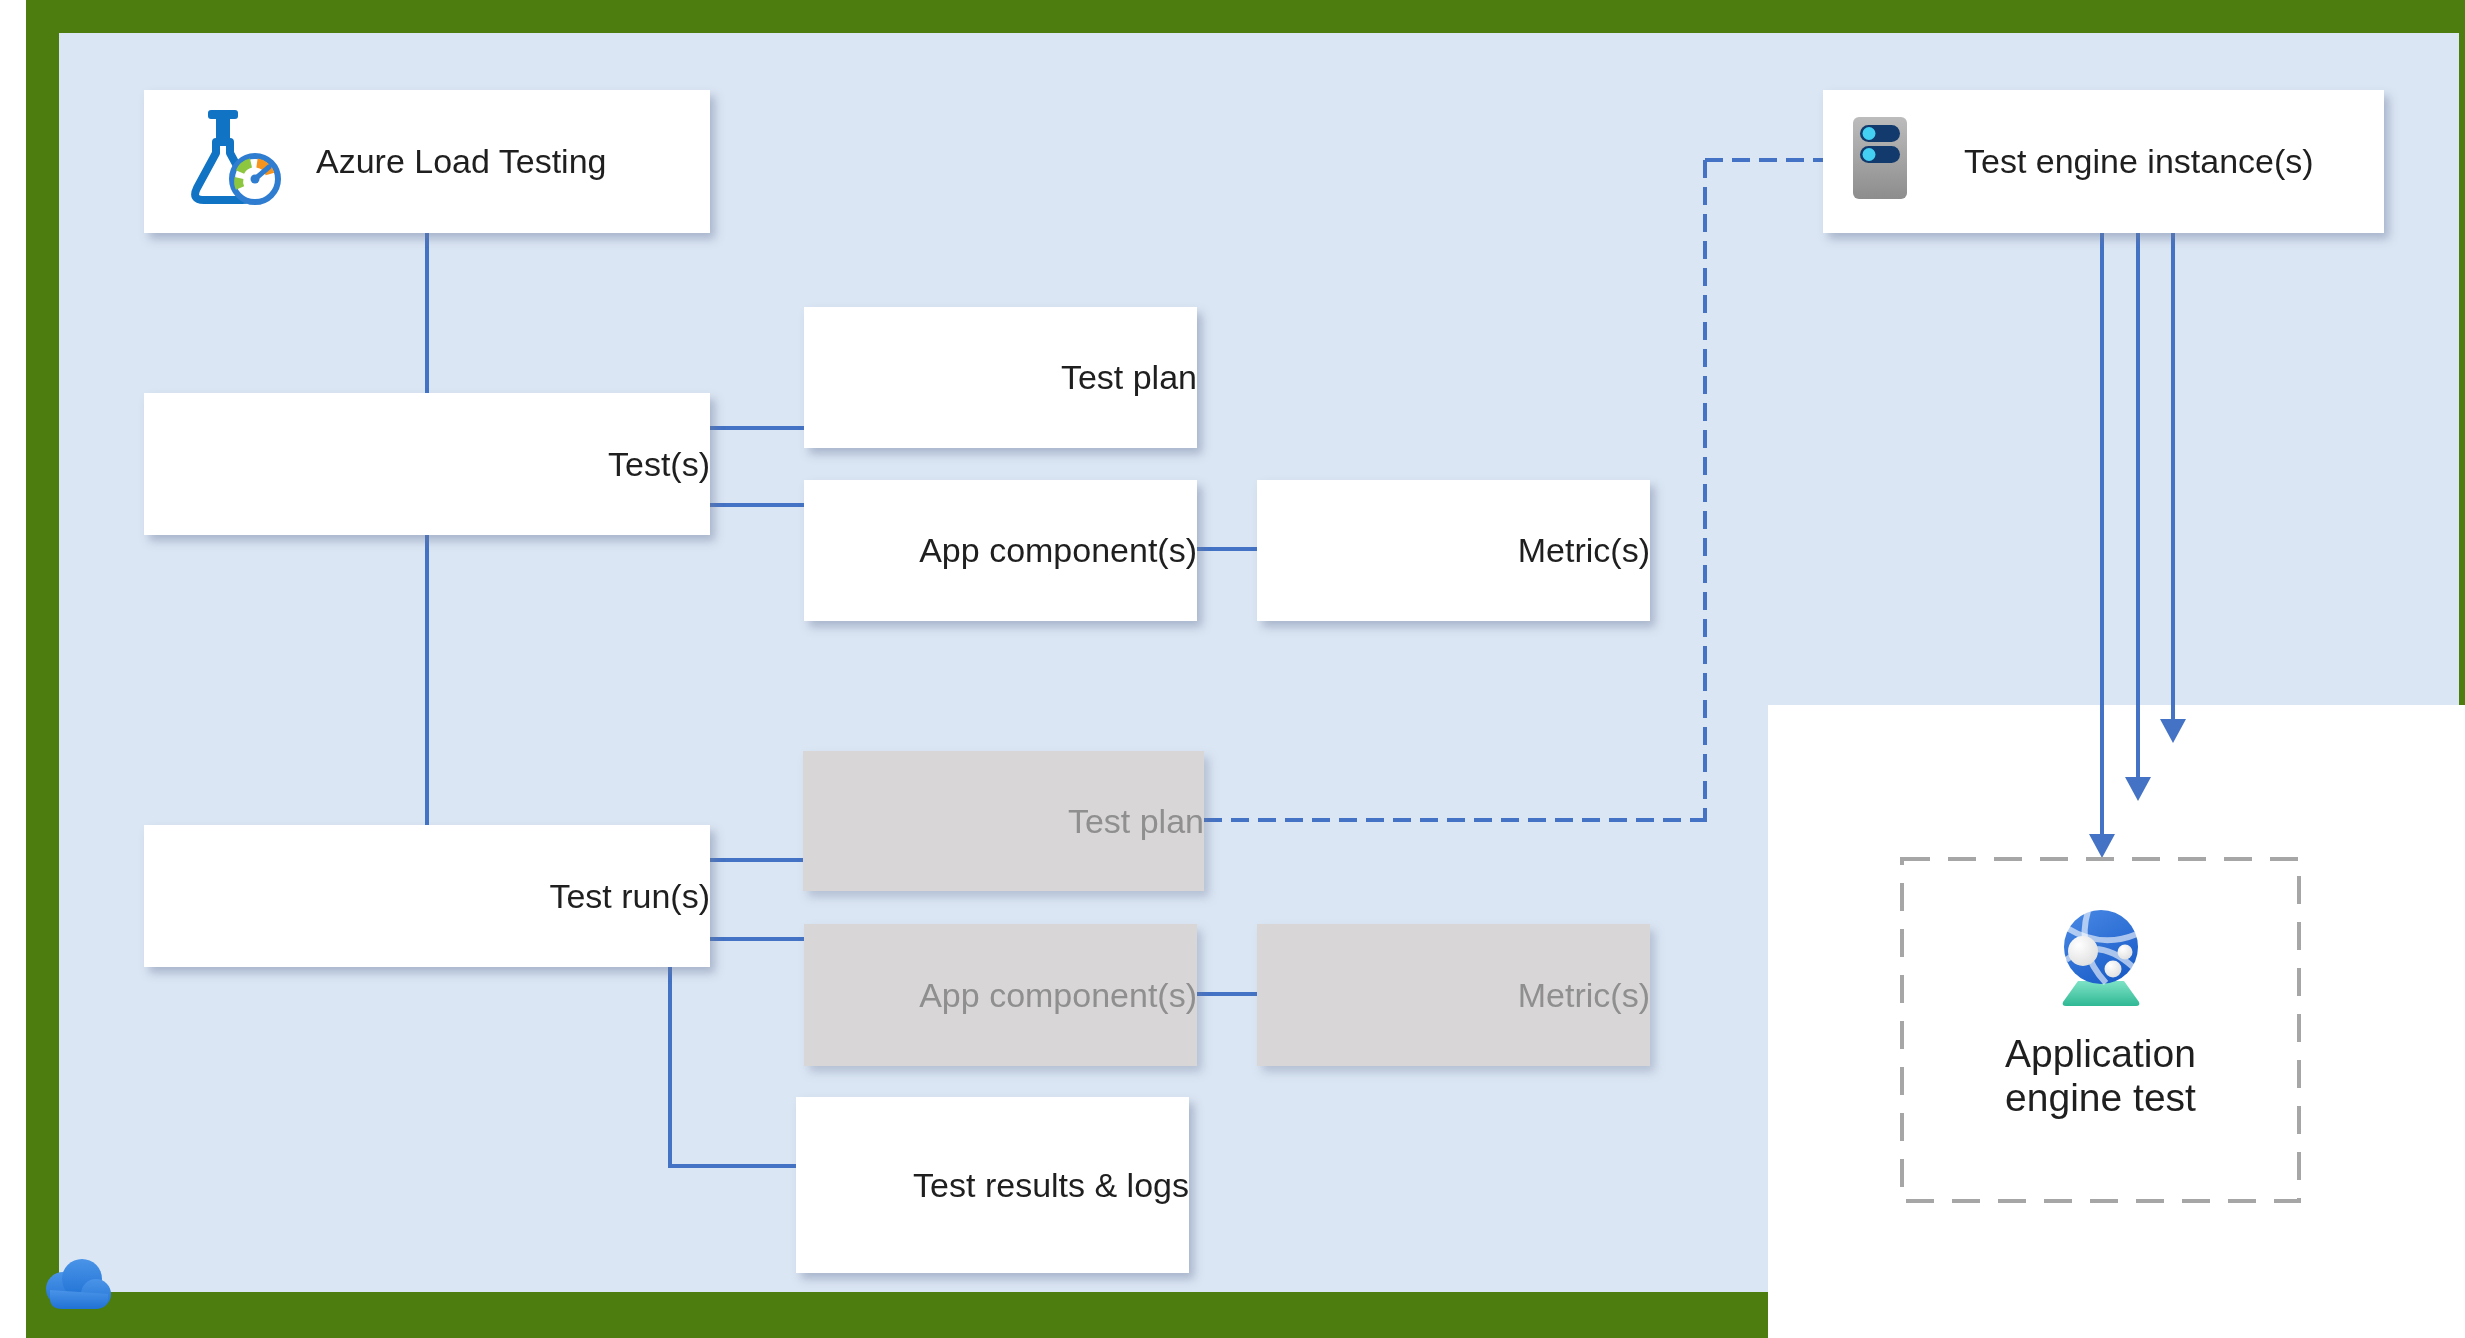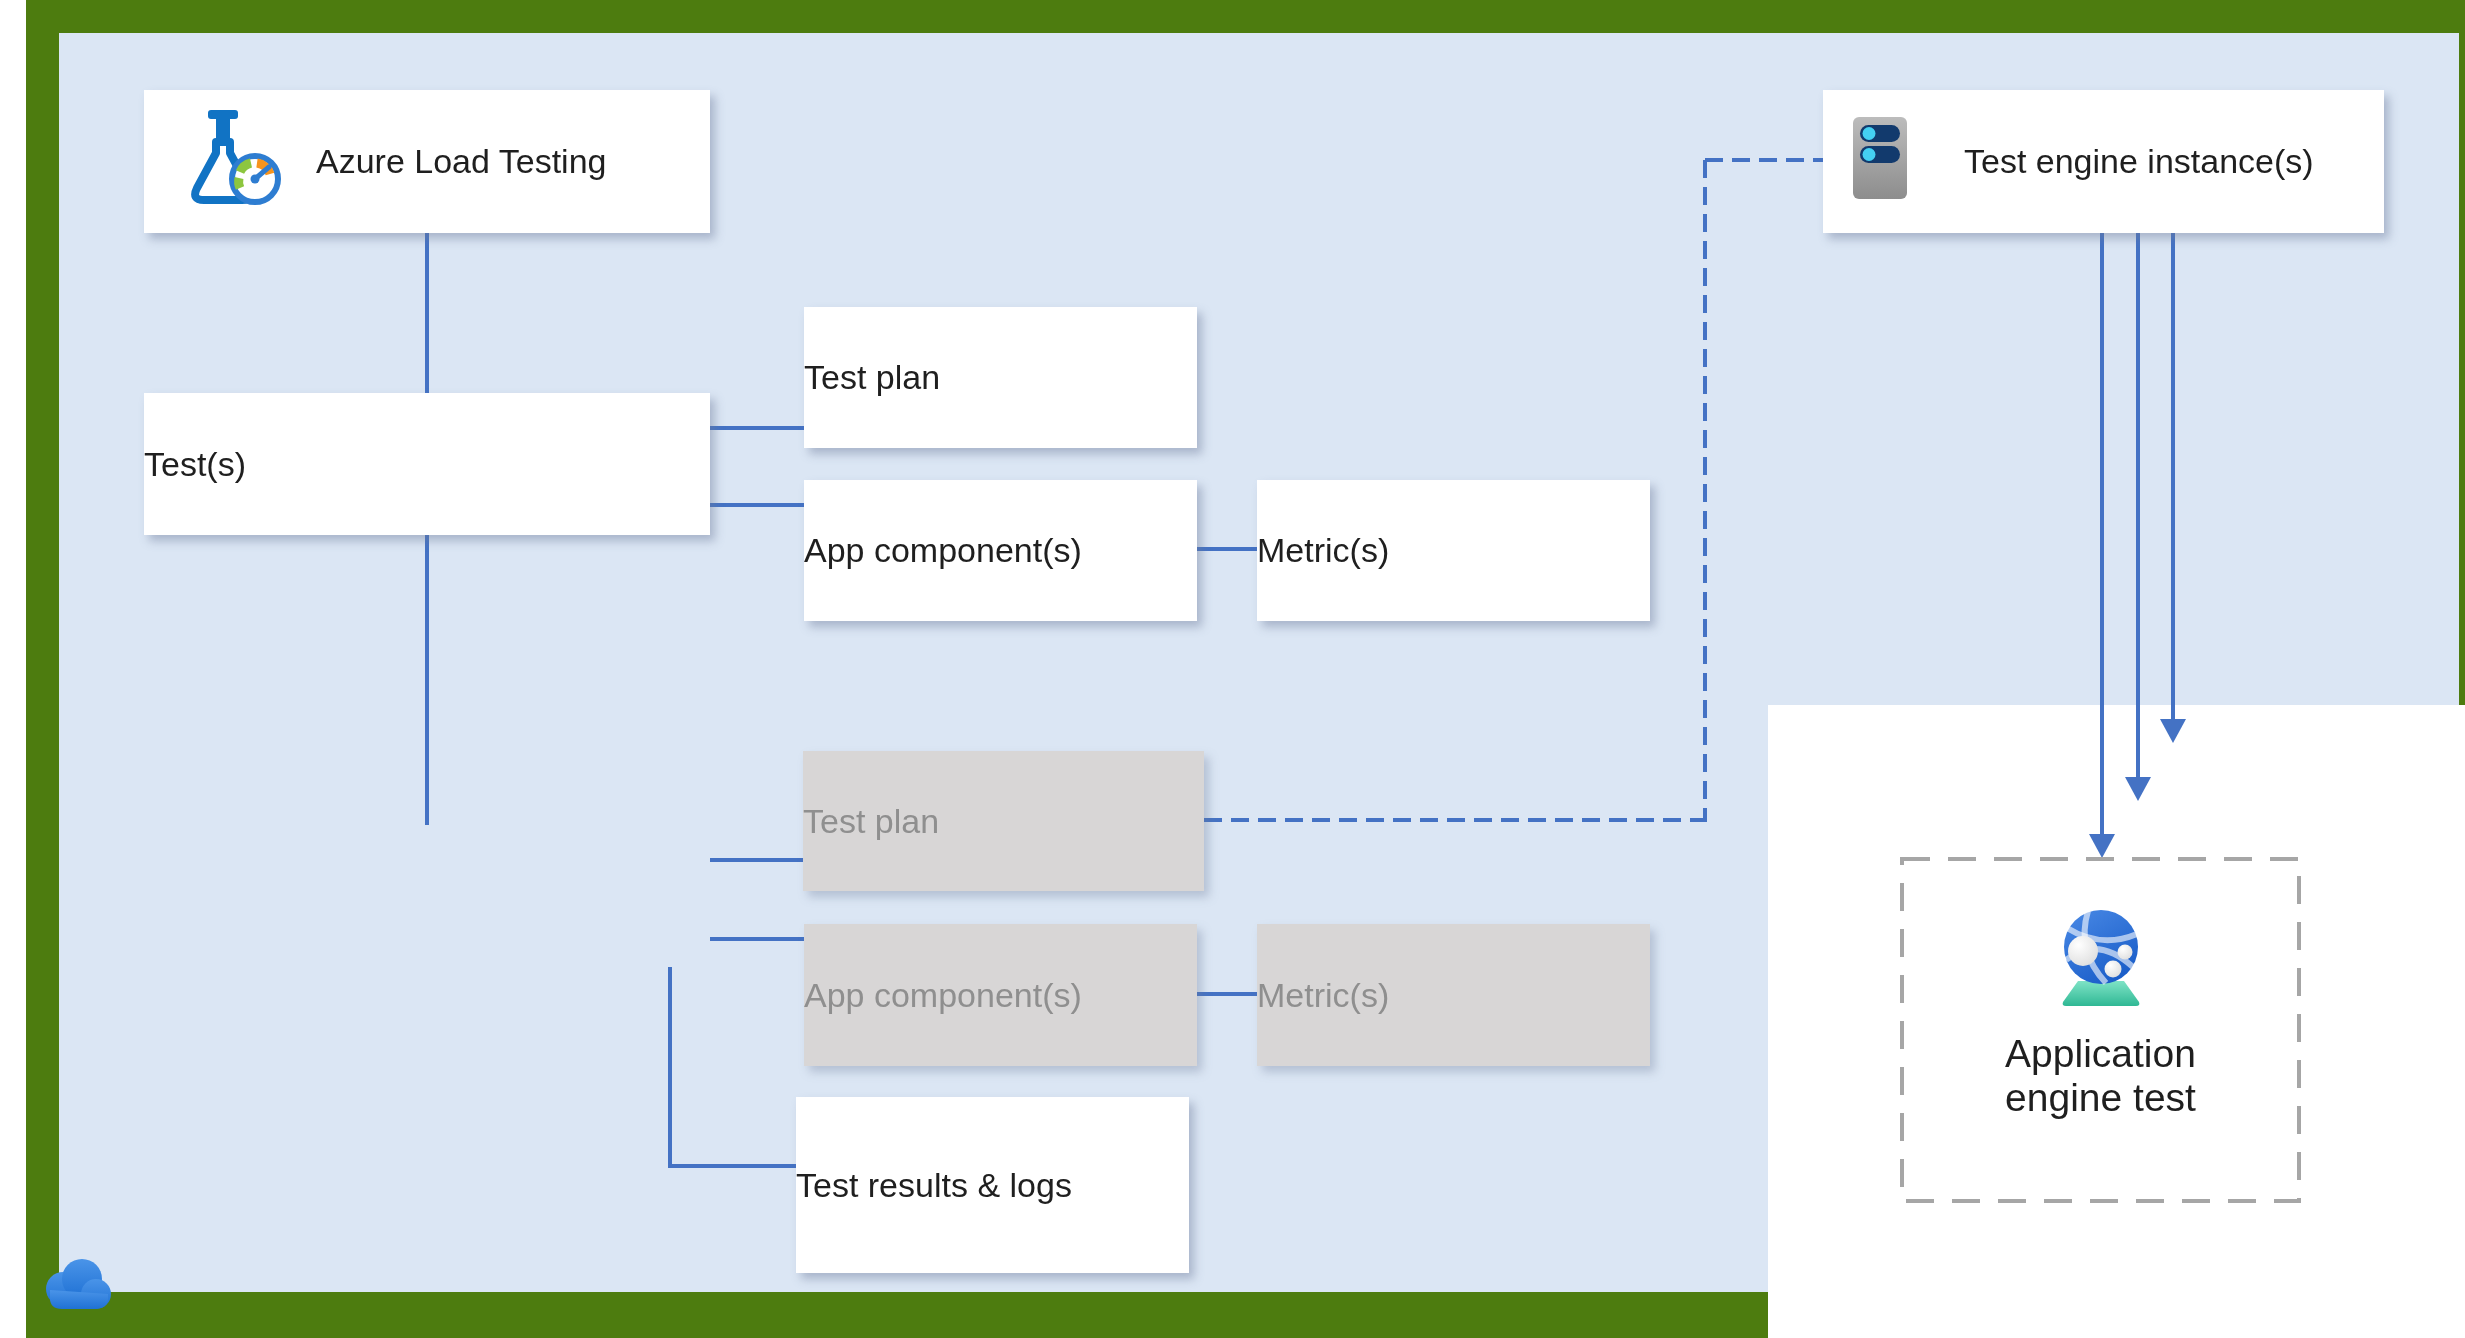--- a/index.html
+++ b/index.html
@@ -46,21 +46,21 @@
     border-left: 13px solid transparent;
     border-right: 13px solid transparent;
     border-top: 24px solid var(--accent-blue, #4472c4);
   }
 
   
   .node {
     position: absolute; z-index: 3;
     background: #ffffff;
     box-shadow: 5px 6px 9px rgba(108, 123, 152, 0.45);
-    display: flex; align-items: center; justify-content: flex-start;
+    display: flex; align-items: center; justify-content: flex-end;
     font-size: 34px; color: #1f1f1f;
   }
   .node.gray {
     background: var(--box-gray-fill, #d8d6d6);
     color: var(--gray-text, #8f8f8f);
     box-shadow: 5px 6px 9px rgba(108, 123, 152, 0.35);
   }
   .node.icon-row {
     justify-content: flex-start;
   }
@@ -137,20 +137,23 @@
   </div>
 
   <div class="node" style="left:778px; top:480px; width:393px; height:141px;">
     <span class="node-label">App component(s)</span>
   </div>
 
   <div class="node" style="left:1231px; top:480px; width:393px; height:141px;">
     <span class="node-label">Metric(s)</span>
   </div>
 
+  <div class="node" style="left:118px; top:825px; width:566px; height:142px;">
+    <span class="node-label">Test run(s)</span>
+  </div>
 
   <div class="node gray" style="left:777px; top:751px; width:401px; height:140px;">
     <span class="node-label">Test plan</span>
   </div>
 
   <div class="node gray" style="left:778px; top:924px; width:393px; height:142px;">
     <span class="node-label">App component(s)</span>
   </div>
 
   <div class="node gray" style="left:1231px; top:924px; width:393px; height:142px;">

